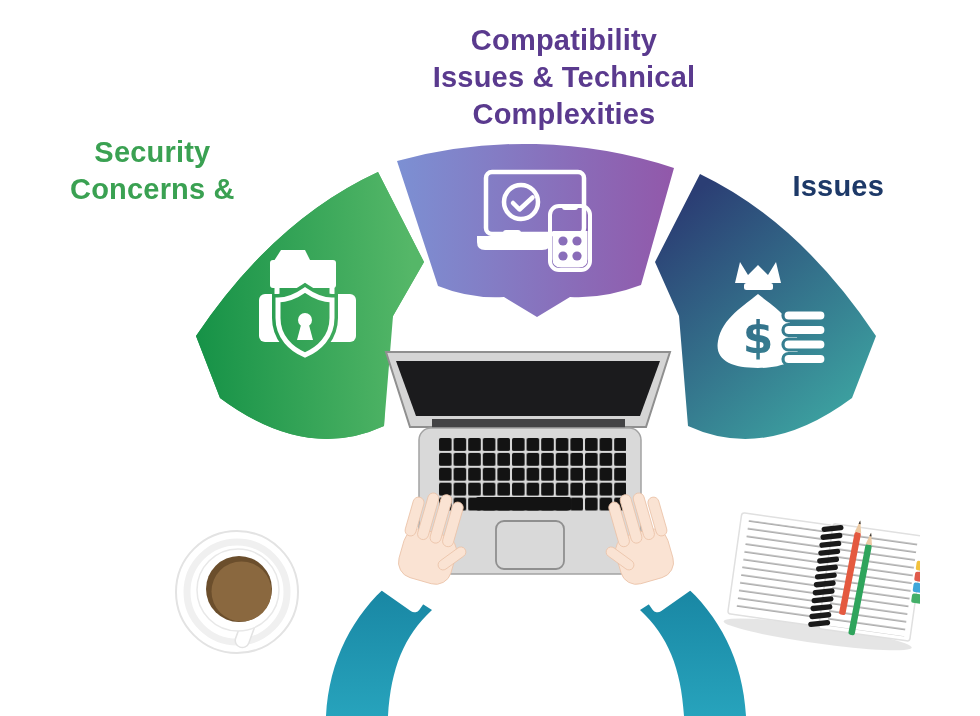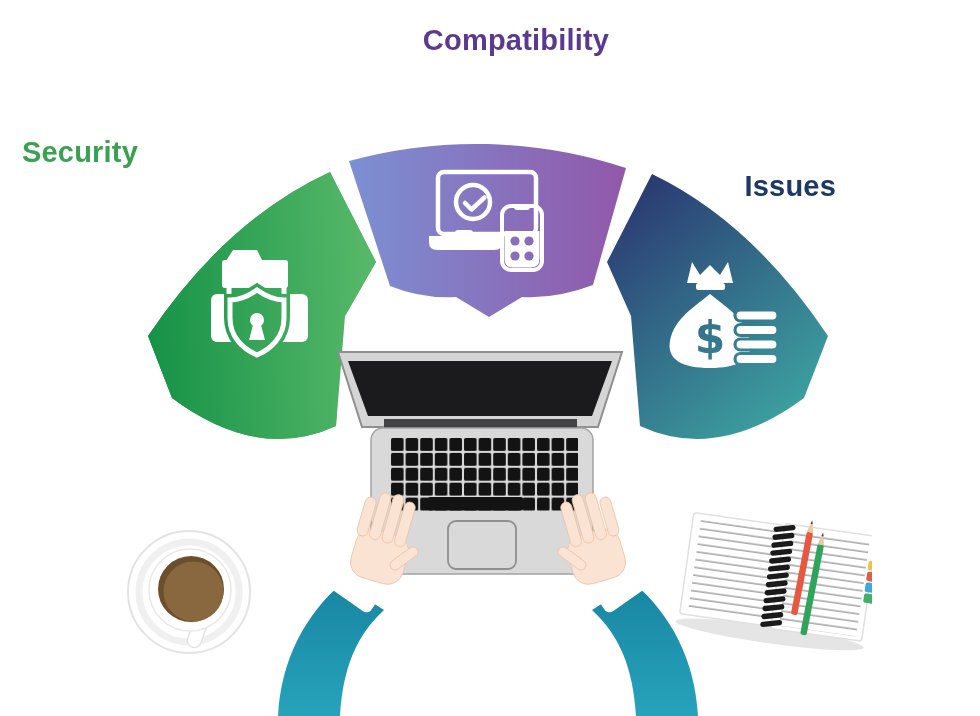--- a/index.html
+++ b/index.html
@@ -1,34 +1,37 @@
 <!DOCTYPE html>
 <html><head>
 <meta charset="utf-8">
 <style>
   html,body{margin:0;padding:0;background:#fff;}
   .stage{position:relative;width:872px;height:716px;background:#ffffff;overflow:hidden;
-         font-family:"Liberation Sans",sans-serif;}
+         font-family:"Liberation Sans",sans-serif;margin-left:48px;}
   .art{position:absolute;left:0;top:0;width:980px;height:716px;}
   .heading{position:absolute;font-weight:bold;font-size:29px;line-height:37px;letter-spacing:0.2px;}
   .heading div{white-space:nowrap;}
   #h-compat{left:162px;top:22px;width:708px;text-align:center;}
   #h-sec{left:22px;top:134px;text-align:center;}
   #h-impl{right:36px;top:168px;text-align:right;}
 </style>
 </head>
 <body>
 
 <div class="stage">
 
   <div class="heading" id="h-compat" style="color: rgb(90, 58, 142);">
     <div>Compatibility</div>
+    <div>Issues &amp; Technical</div>
+    <div>Complexities</div>
   </div>
   <div class="heading" id="h-sec" style="color: rgb(58, 161, 82);">
     <div>Security</div>
+    <div>Concerns &amp;</div>
   </div>
   <div class="heading" id="h-impl" style="color: rgb(29, 57, 104);">
     <div>Issues</div>
   </div>
 
   <svg class="art" viewBox="0 0 980 716">
     <defs>
       <linearGradient id="gradG" gradientUnits="userSpaceOnUse" x1="140" y1="310" x2="365" y2="300">
         <stop offset="0" stop-color="#149146"></stop>
         <stop offset="1" stop-color="#55B768"></stop>

